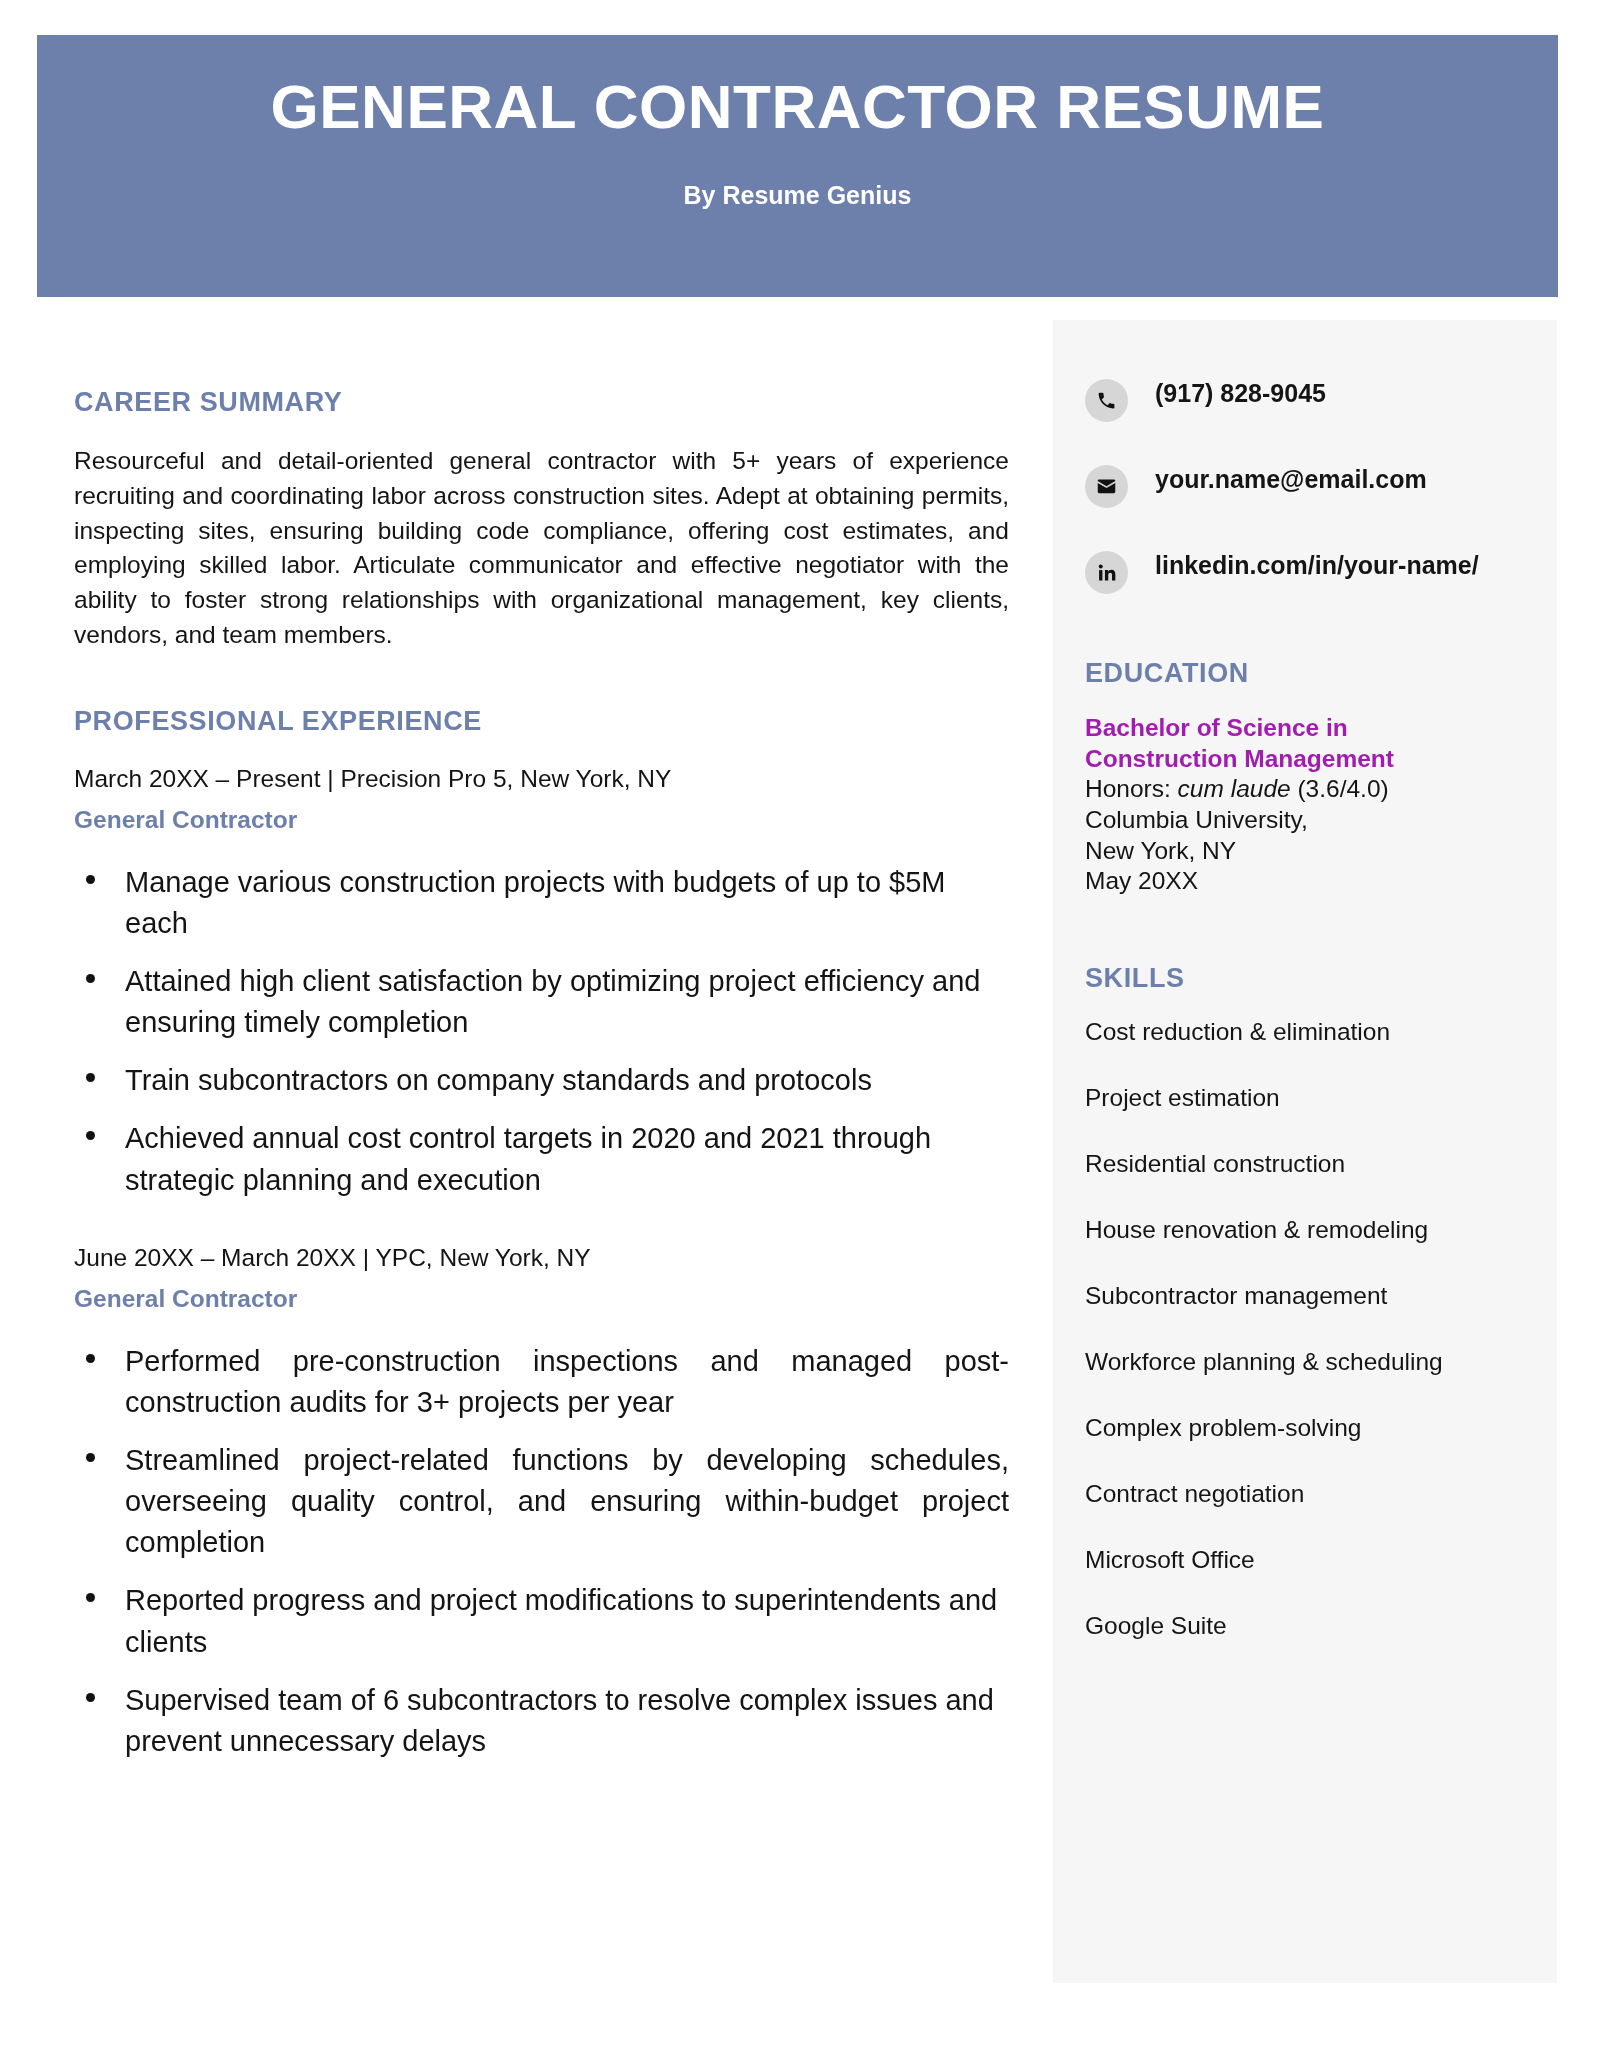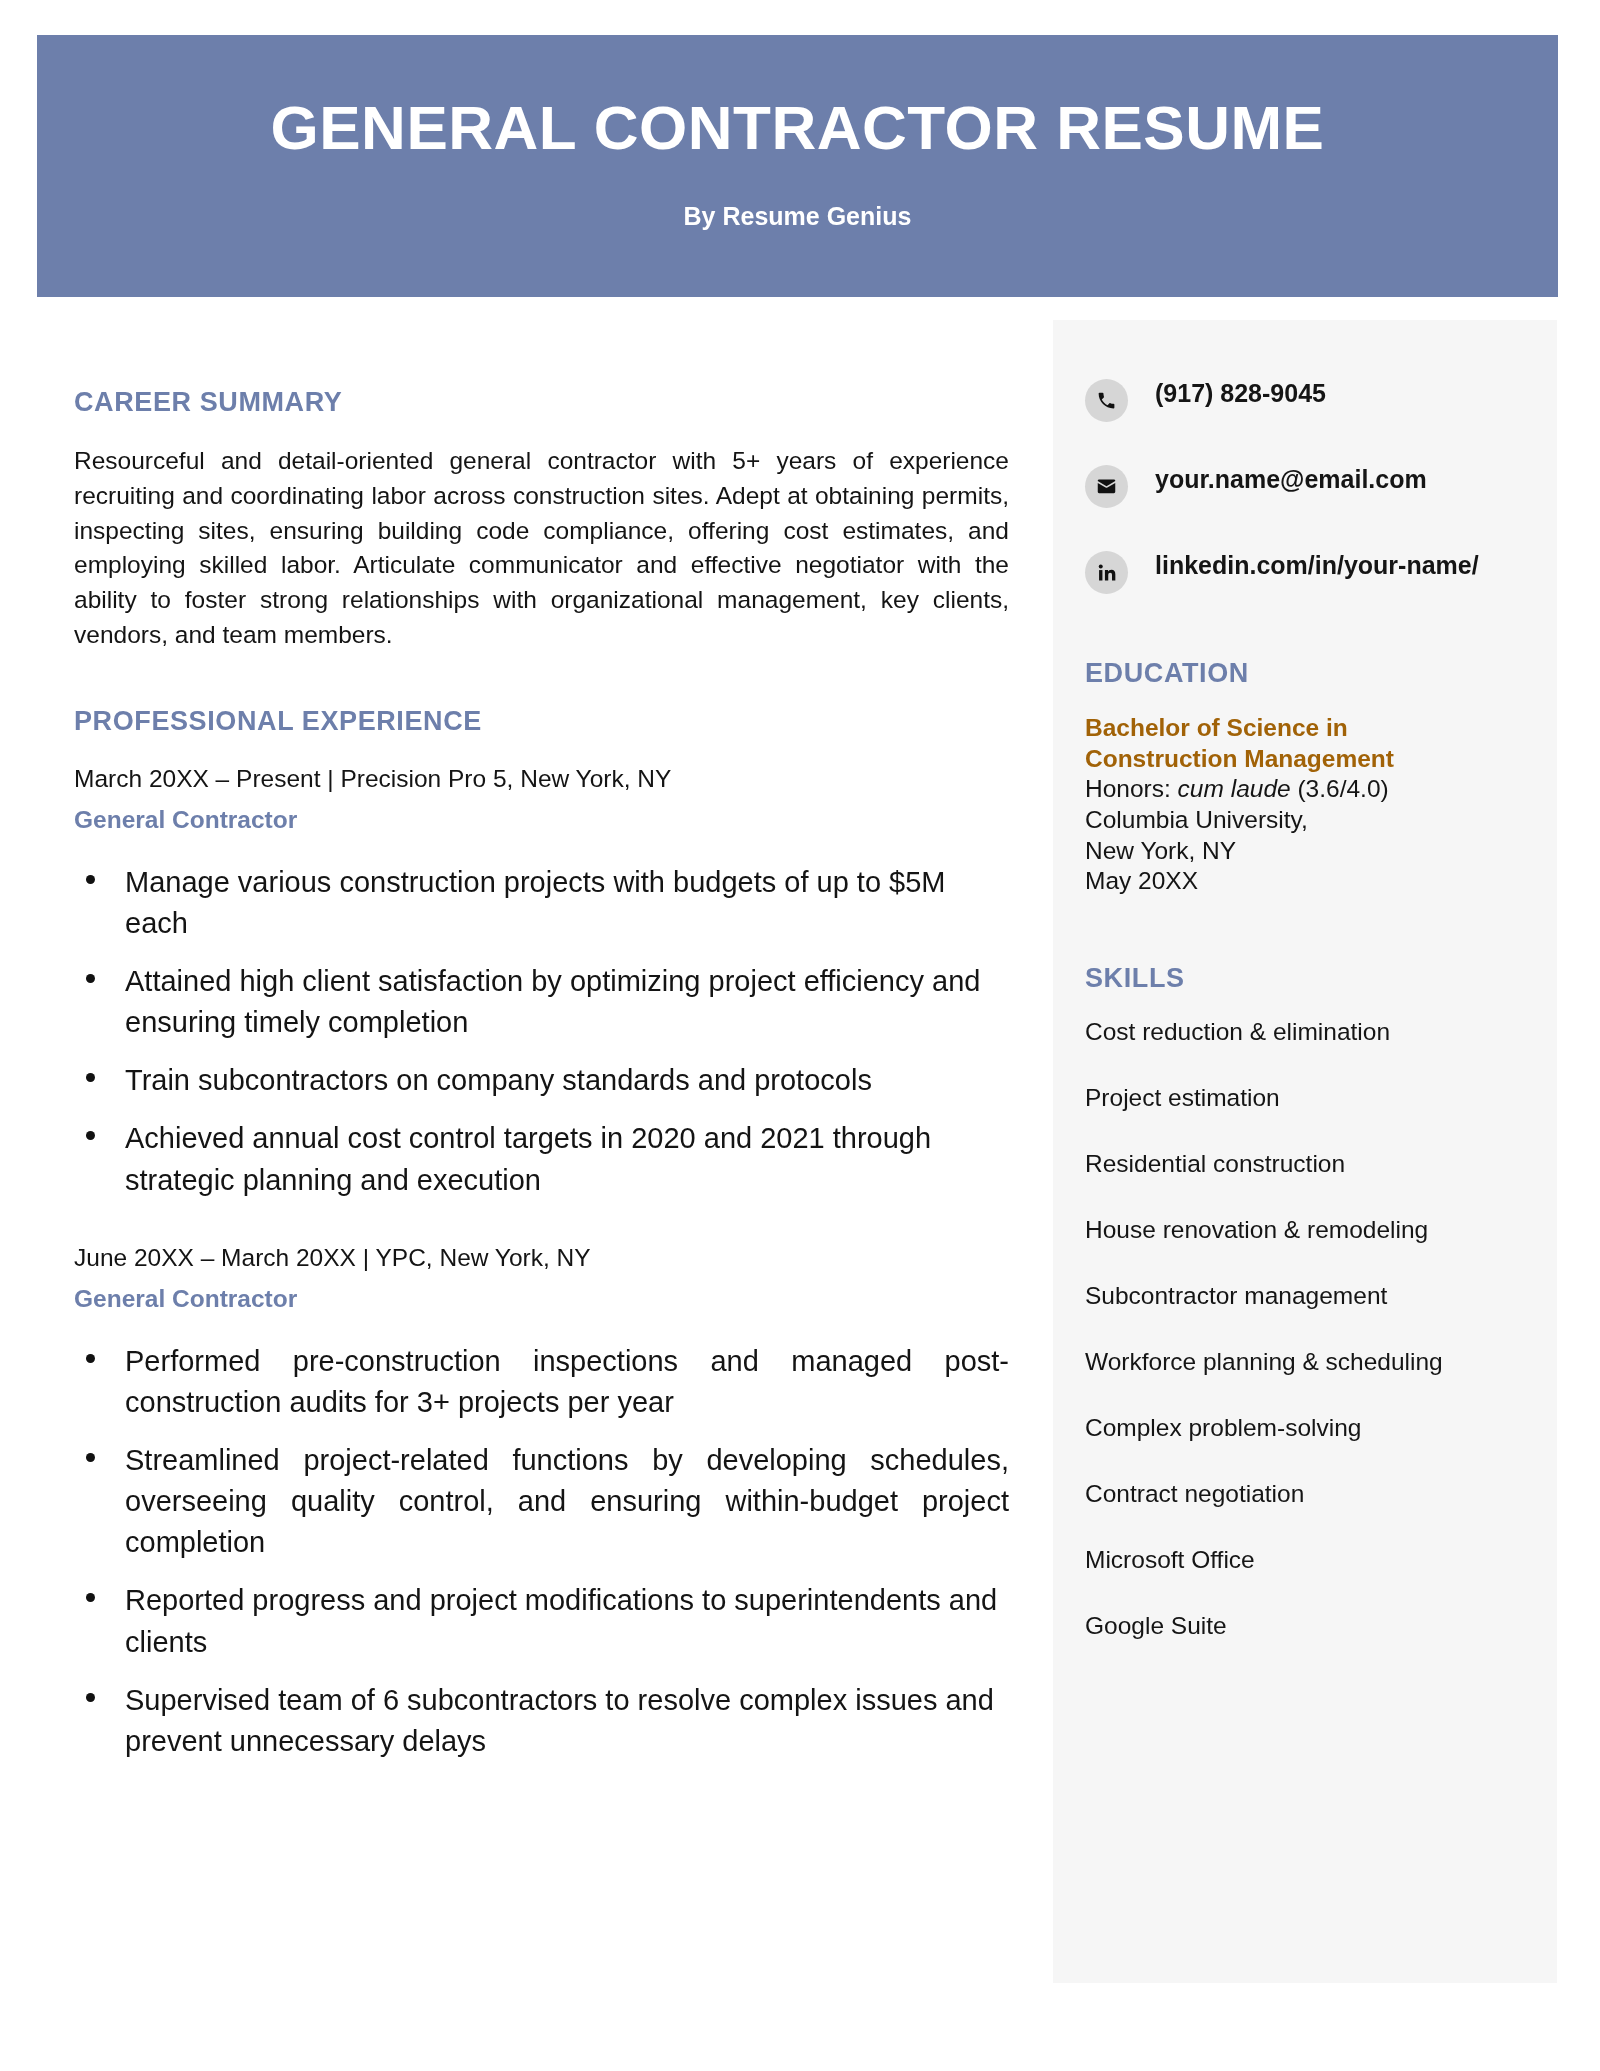--- a/index.html
+++ b/index.html
@@ -28,21 +28,21 @@
     left: 37px;
     top: 35px;
     width: 1521px;
     height: 262px;
     background: #6D7FAB;
     box-sizing: border-box;
     display: flex;
     flex-direction: column;
     align-items: center;
     justify-content: flex-start;
-    padding-top: 59px;
+    padding-top: 38px;
   }
   .header-title {
     color: #ffffff;
     font-family: "Liberation Sans", sans-serif;
     font-size: 62px;
     font-weight: 700;
     letter-spacing: 0.5px;
     line-height: 1.1;
     text-align: center;
     white-space: nowrap;
@@ -172,21 +172,21 @@
     color: #6D7FAB;
     font-family: "Liberation Sans", sans-serif;
     font-size: 27px;
     font-weight: 600;
     letter-spacing: 0.6px;
     margin: 0 0 24px 32px;
   }
   .side-head.edu { margin-top: 64px; }
   .side-head.skills { margin-top: 66px; }
   .edu-degree {
-    color: #a16207;
+    color: #a21caf;
     font-family: "Liberation Sans", sans-serif;
     font-size: 24.5px;
     font-weight: 700;
     line-height: 1.25;
     margin: 16px 0 0 32px;
     max-width: 380px;
   }
   .edu-line {
     color: #151515;
     font-family: "Liberation Sans", sans-serif;

